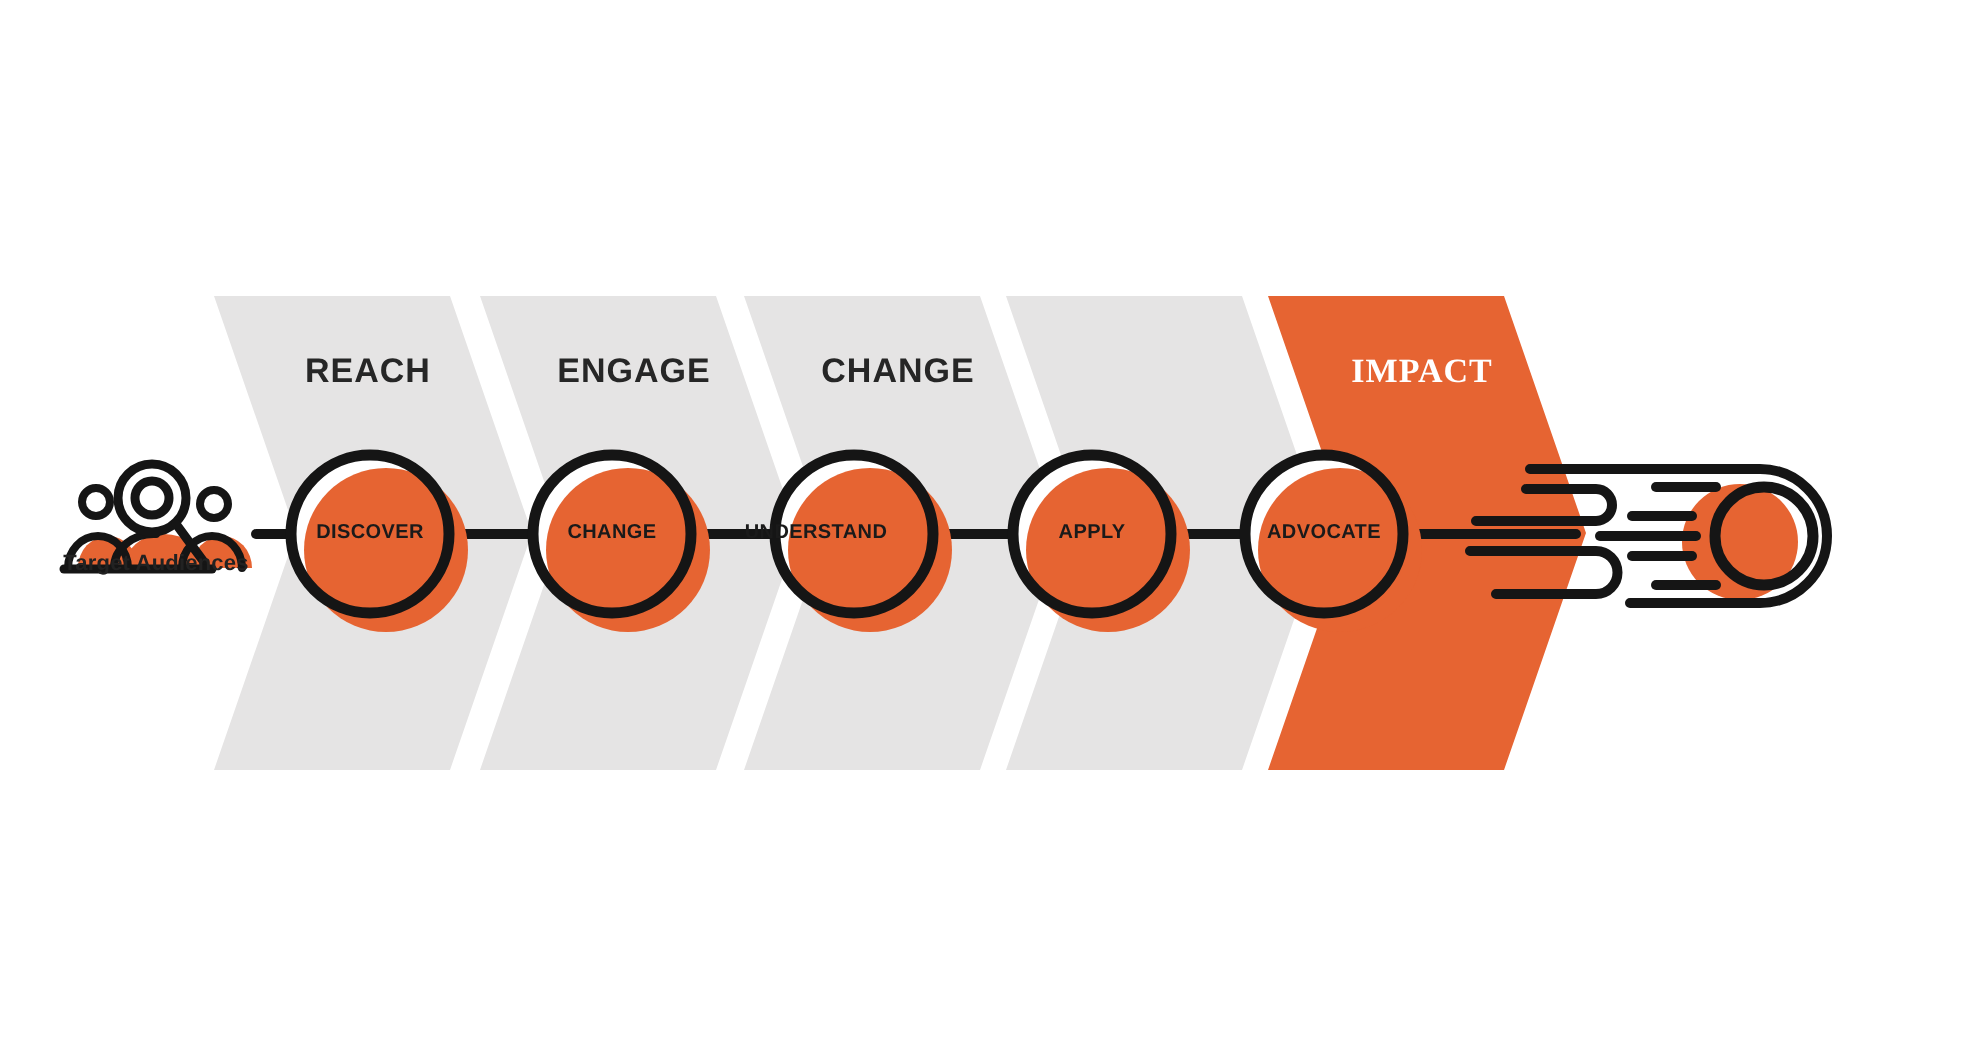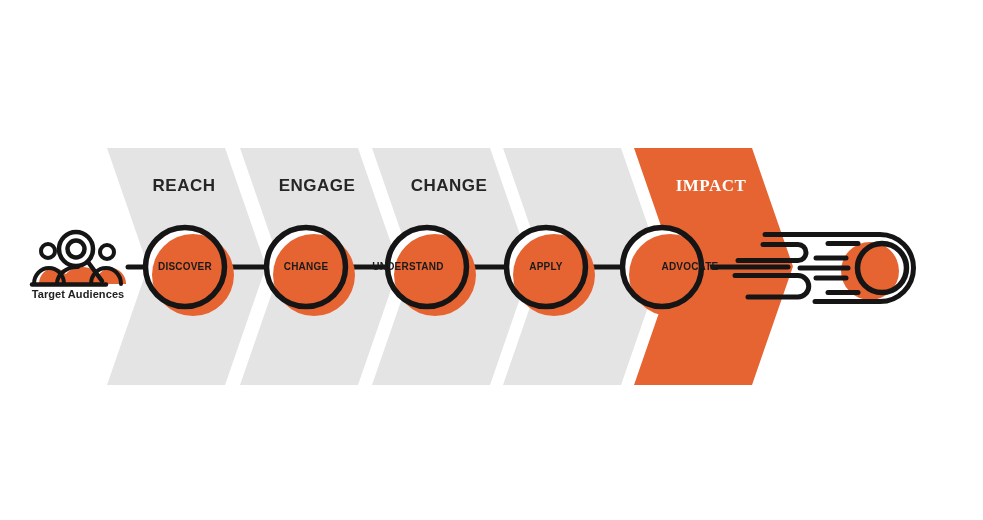--- a/index.html
+++ b/index.html
@@ -23,21 +23,21 @@
   .lbl{
     position:absolute;text-align:center;font-weight:700;color:var(--text-dark);
     letter-spacing:.5px;
   }
   .chevron-label{width:130px;font-size:17px;top:176px;line-height:19px;}
   .chevron-label.on-accent{color:#ffffff;}
   .node-label{
     width:92px;font-size:10px;top:260px;line-height:13px;letter-spacing:.2px;
     color:#1a1a1a;
   }
-  .source-label{width:130px;font-size:11px;top:288px;letter-spacing:.1px;color:#222;}
+  .source-label{width:130px;font-size:11px;top:276px;letter-spacing:.1px;color:#222;}
 </style>
 </head>
 <body>
 
 <div class="stage">
 
   <svg width="983" height="520" viewBox="0 0 983 520">
 
     <g>
       <polygon class="fill-gray" points="107,148 225,148 266,266.5 225,385 107,385 148,266.5"></polygon>
@@ -122,16 +122,16 @@
 
   <div class="lbl chevron-label" style="left:119px;">REACH</div>
   <div class="lbl chevron-label" style="left:252px;">ENGAGE</div>
   <div class="lbl chevron-label" style="left:384px;">CHANGE</div>
   <div class="lbl chevron-label on-accent" style="left:646px;font-family:Liberation Serif, serif;">IMPACT</div>
 
   <div class="lbl node-label" style="left:139px;">DISCOVER</div>
   <div class="lbl node-label" style="left:260px;">CHANGE</div>
   <div class="lbl node-label" style="left:362px;">UNDERSTAND</div>
   <div class="lbl node-label" style="left:500px;">APPLY</div>
-  <div class="lbl node-label" style="left:644px;">ADVOCATE</div>
+  <div class="lbl node-label" style="left:616px;">ADVOCATE</div>
 
   <div class="lbl source-label" style="left:13px;">Target Audiences</div>
 </div>
 
 </body></html>

